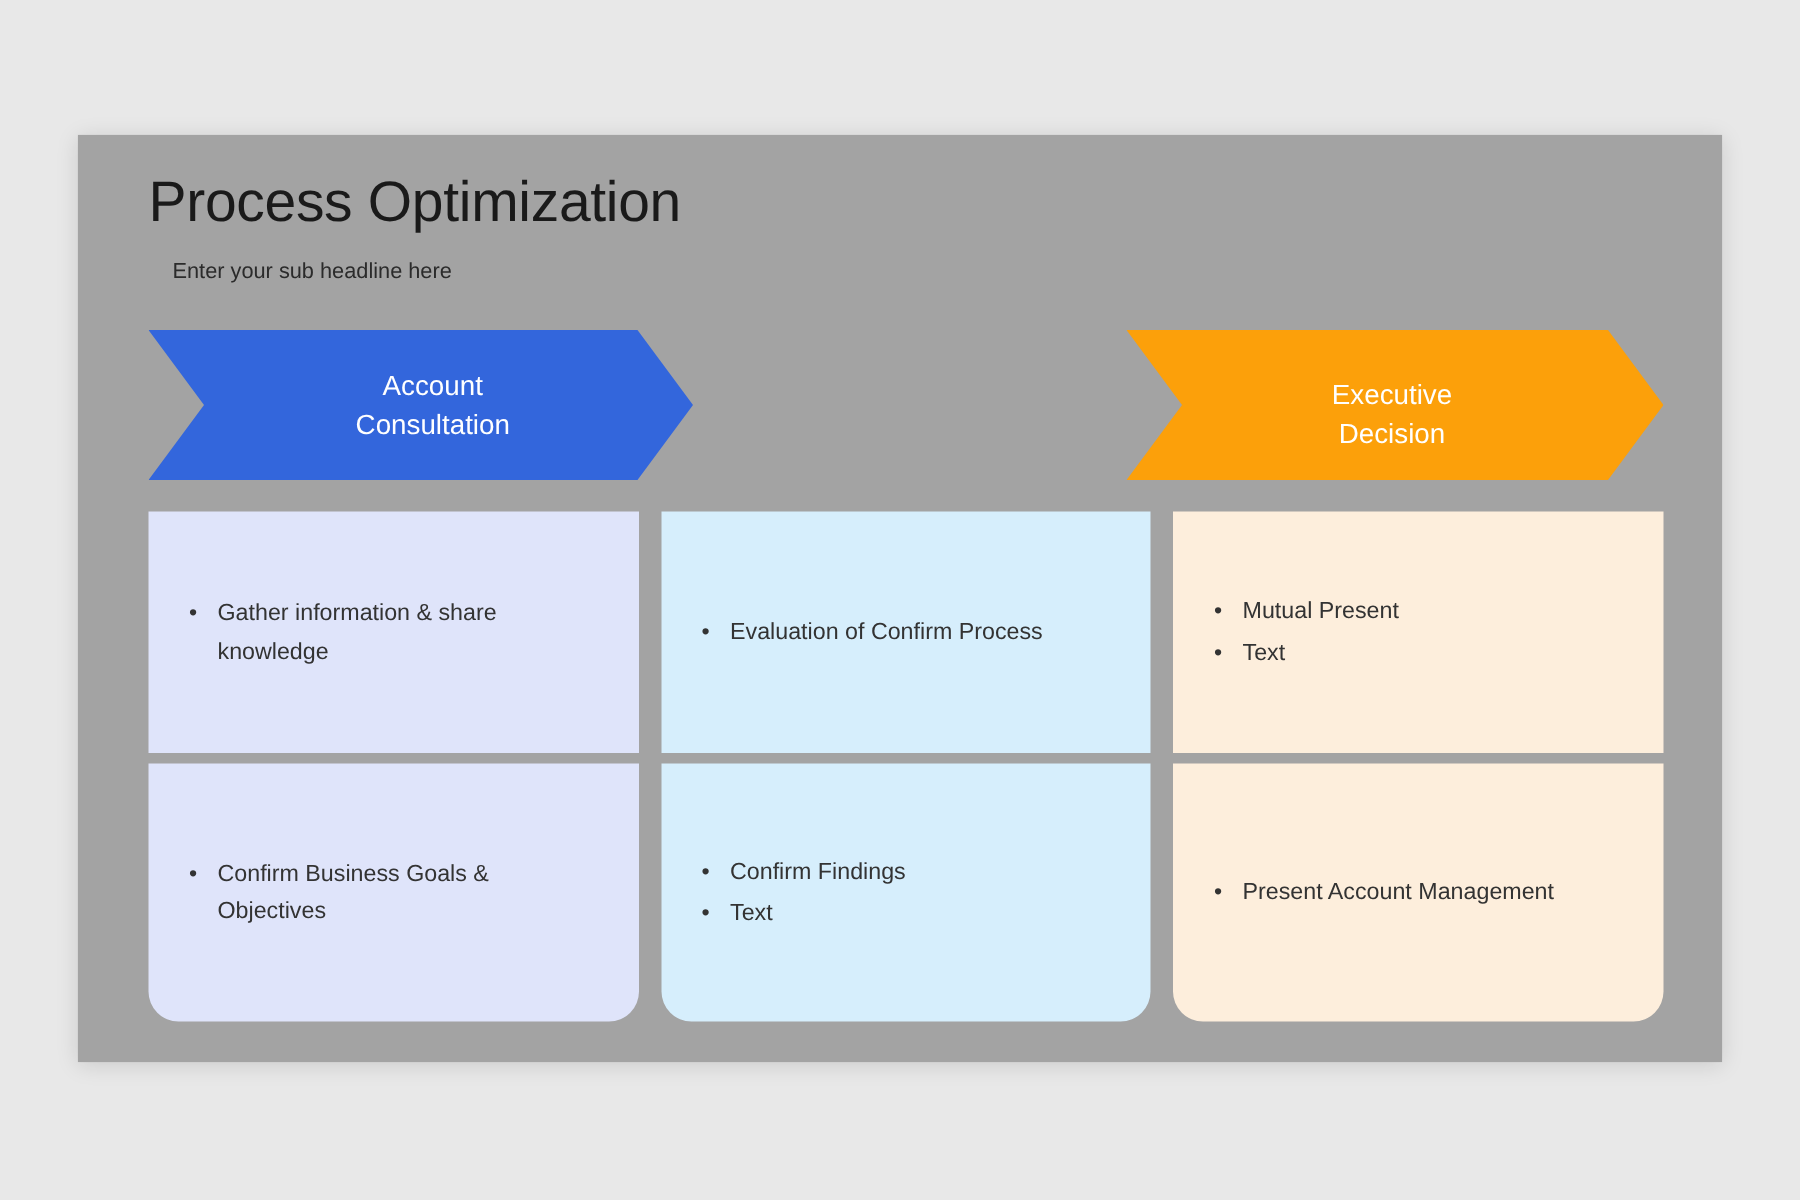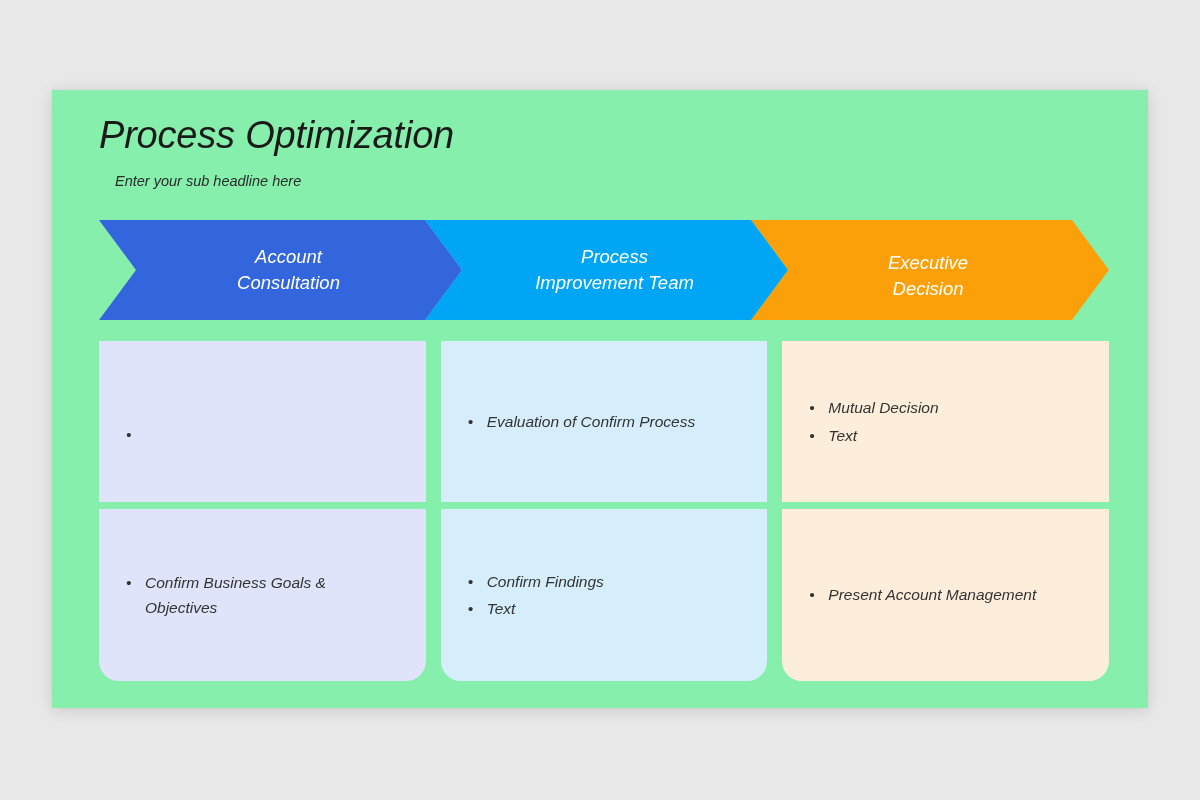--- a/index.html
+++ b/index.html
@@ -125,50 +125,46 @@
     left: 1px;
     top: 0;
     font-size: 15.5px;
     line-height: 1.62;
     color: #333333;
   }
 </style>
 </head>
 <body style="background: rgb(232, 232, 232);">
 
-<div class="slide" style="background: #86efac; font-style: italic;">
+<div class="slide" style="background: #a3a3a3;">
 
   <div class="header">
     <h1 class="title" style="color: rgb(26, 26, 26);">Process Optimization</h1>
     <p class="subtitle">Enter your sub headline here</p>
   </div>
 
   <div class="diagram">
 
     <div class="chevron-row">
       <div class="chev chev-1" style="background: rgb(51, 102, 220);">
         <span class="chev-label" style="color: rgb(255, 255, 255);">Account
 Consultation</span>
       </div>
-      <div class="chev chev-2" style="background: rgb(0, 166, 245);">
-        <span class="chev-label" style="color: rgb(255, 255, 255);">Process
-Improvement Team</span>
-      </div>
       <div class="chev chev-3" style="background: rgb(252, 160, 10);">
         <span class="chev-label" style="color: rgb(255, 255, 255);">Executive
 Decision</span>
       </div>
     </div>
 
     <div class="cards-row">
 
       <div class="col">
         <div class="card card-top" style="background: rgb(223, 228, 250);">
           <ul class="blist">
-            <li style="color: rgb(51, 51, 51);"><span class="dot" style="color: rgb(51, 51, 51);">•</span></li>
+            <li style="color: rgb(51, 51, 51);"><span class="dot" style="color: rgb(51, 51, 51);">•</span><span>Gather information &amp; share knowledge</span></li>
           </ul>
         </div>
         <div class="card card-bottom" style="background: rgb(223, 228, 250);">
           <ul class="blist">
             <li style="color: rgb(51, 51, 51);"><span class="dot" style="color: rgb(51, 51, 51);">•</span><span>Confirm Business Goals &amp; Objectives</span></li>
           </ul>
         </div>
       </div>
 
       <div class="col">
@@ -181,21 +177,21 @@
           <ul class="blist">
             <li style="color: rgb(51, 51, 51);"><span class="dot" style="color: rgb(51, 51, 51);">•</span><span>Confirm Findings</span></li>
             <li style="color: rgb(51, 51, 51);"><span class="dot" style="color: rgb(51, 51, 51);">•</span><span>Text</span></li>
           </ul>
         </div>
       </div>
 
       <div class="col">
         <div class="card card-top" style="background: rgb(253, 238, 220);">
           <ul class="blist">
-            <li style="color: rgb(51, 51, 51);"><span class="dot" style="color: rgb(51, 51, 51);">•</span><span>Mutual Decision</span></li>
+            <li style="color: rgb(51, 51, 51);"><span class="dot" style="color: rgb(51, 51, 51);">•</span><span>Mutual Present</span></li>
             <li style="color: rgb(51, 51, 51);"><span class="dot" style="color: rgb(51, 51, 51);">•</span><span>Text</span></li>
           </ul>
         </div>
         <div class="card card-bottom" style="background: rgb(253, 238, 220);">
           <ul class="blist">
             <li style="color: rgb(51, 51, 51);"><span class="dot" style="color: rgb(51, 51, 51);">•</span><span>Present Account Management</span></li>
           </ul>
         </div>
       </div>
 

